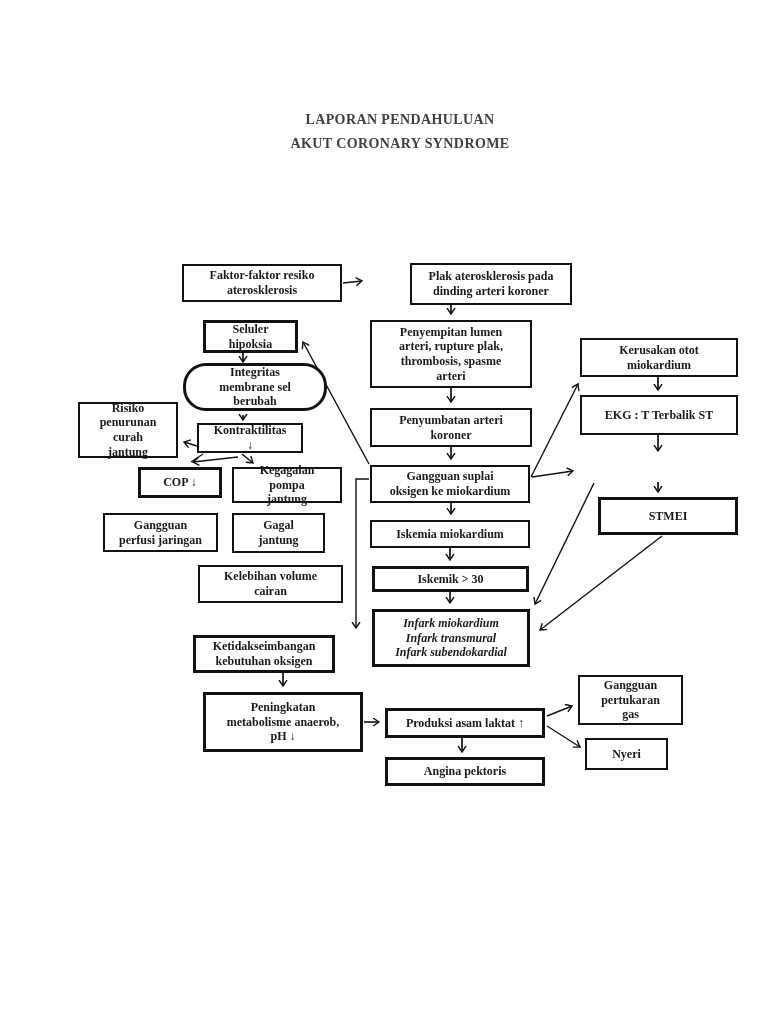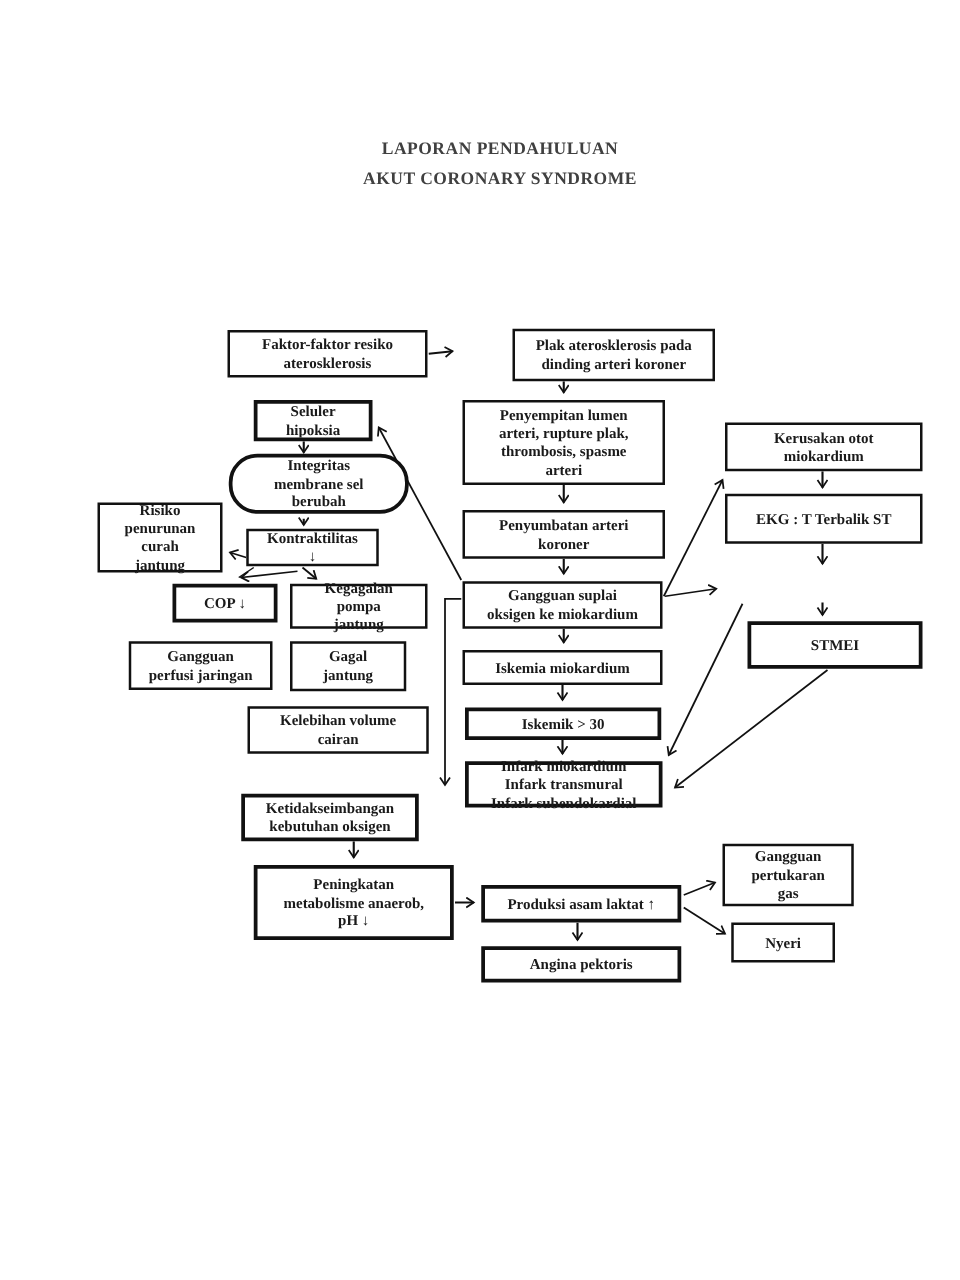--- a/index.html
+++ b/index.html
@@ -134,21 +134,21 @@
   <div class="node b25" style="left:370px;top:465px;width:160px;height:38px;">
       <span>Gangguan suplai
 oksigen ke miokardium</span>
     </div>
   <div class="node b25" style="left:370px;top:520px;width:160px;height:28px;">
       <span>Iskemia miokardium</span>
     </div>
   <div class="node b3" style="left:372px;top:566px;width:157px;height:26px;">
       <span>Iskemik &gt; 30</span>
     </div>
-  <div class="node b3" style="left:372px;top:609px;width:158px;height:37px;">
+  <div class="node b3" style="left:372px;top:609px;width:158px;height:58px;font-style:italic;">
       <span>Infark miokardium
 Infark transmural
 Infark subendokardial</span>
     </div>
   <div class="node b25" style="left:580px;top:338px;width:158px;height:39px;">
       <span>Kerusakan otot
 miokardium</span>
     </div>
   <div class="node" style="left:580px;top:395px;width:158px;height:40px;">
       <span>EKG : T Terbalik ST</span>

